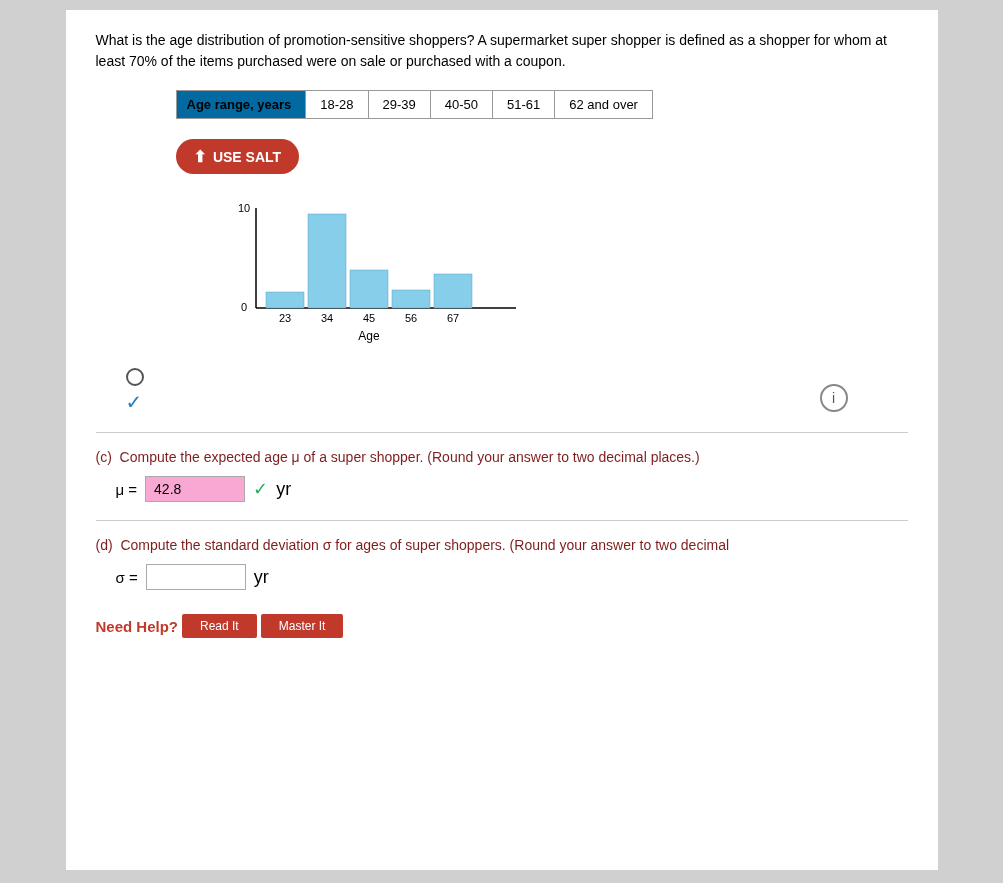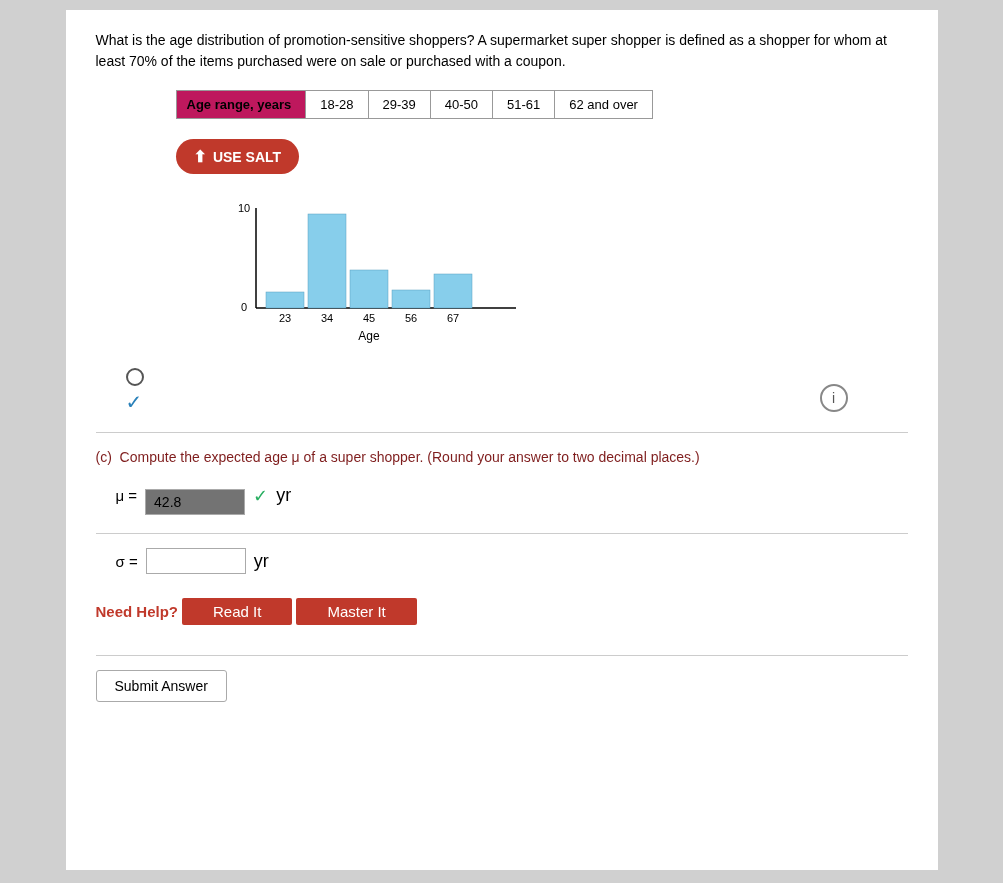--- a/index.html
+++ b/index.html
@@ -33,21 +33,21 @@
     }
     .data-table td, .data-table th {
       border: 1px solid #999;
       padding: 6px 14px;
       text-align: right;
       font-size: 13px;
       color: #000;
     }
     .data-table .row-header {
       font-weight: bold;
-      background: #be185d;
+      background: #0369a1;
       text-align: left;
       padding-left: 10px;
     }
     
     .use-salt-btn {
       display: inline-flex;
       align-items: center;
       gap: 6px;
       background: #c0392b;
       color: white;
@@ -133,22 +133,21 @@
       color: #000;
     }
     .answer-input {
       border: 1px solid #aaa;
       padding: 4px 8px;
       width: 100px;
       font-size: 14px;
       background: white;
     }
     .answer-input.filled {
-      background: #737373;
-      margin-top: 13px;
+      background: #f9a8d4;
     }
     .unit-label {
       font-size: 18px;
       color: #000;
     }
     .check-green {
       color: #27ae60;
       font-size: 18px;
     }
     
@@ -160,22 +159,22 @@
     }
     .need-help-label {
       color: #c0392b;
       font-size: 15px;
       font-weight: bold;
     }
     .help-btn {
       background: #c0392b;
       color: white;
       border: none;
-      padding: 5px 31px;
-      font-size: 15px;
+      padding: 5px 18px;
+      font-size: 12px;
       cursor: pointer;
       border-radius: 2px;
     }
     
     .submit-section {
       margin-top: 30px;
       border-top: 1px solid #ccc;
       padding-top: 14px;
     }
     .submit-btn {
@@ -280,32 +279,32 @@
       <input type="text" class="answer-input filled" value="42.8" style="">
       <span class="check-green">✓</span>
       <span class="unit-label">yr</span>
     </div>
   </div>
 
   <hr class="divider-line">
 
   
   <div class="part-section">
+    <p class="part-label">
+      <span>(d)</span>&nbsp;&nbsp;<span>Compute the standard deviation σ for ages of super shoppers. (Round your answer to two decimal</span>
+    </p>
     <div class="answer-row">
       <span class="sigma-label">σ =</span>
       <input type="text" class="answer-input" style="">
       <span class="unit-label">yr</span>
     </div>
   </div>
 
   
   <div class="need-help-section">
     <span class="need-help-label">Need Help?</span>
     <button class="help-btn">Read It</button>
     <button class="help-btn">Master It</button>
   </div>
 
   
-  <div class="submit-section">
-    <button class="submit-btn">Submit Answer</button>
-  </div>
 
 </div>
 
 </body></html>

